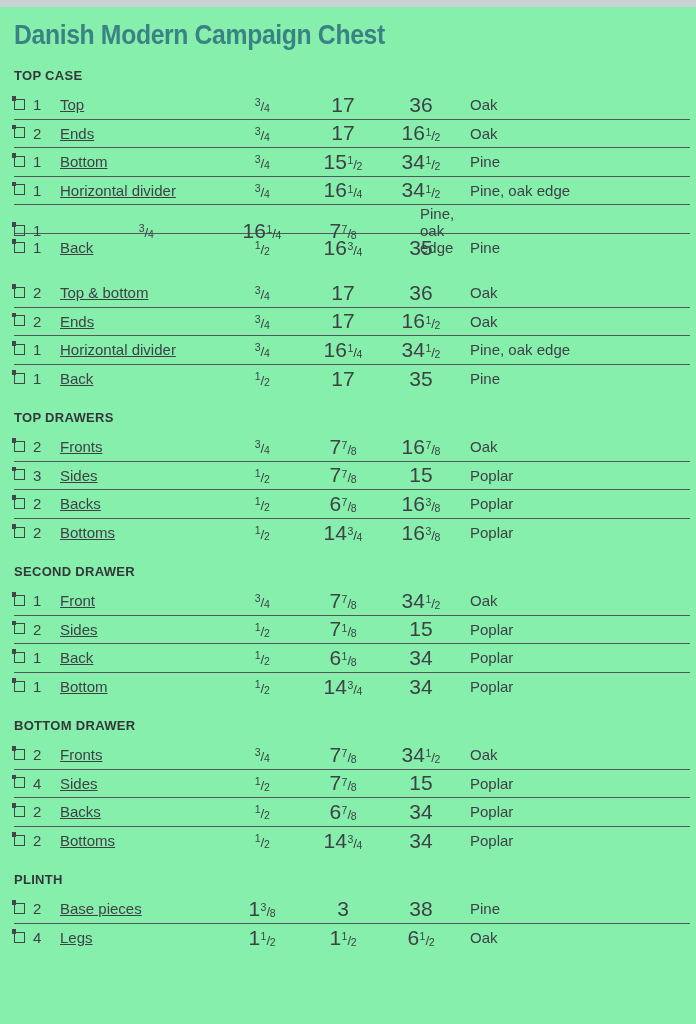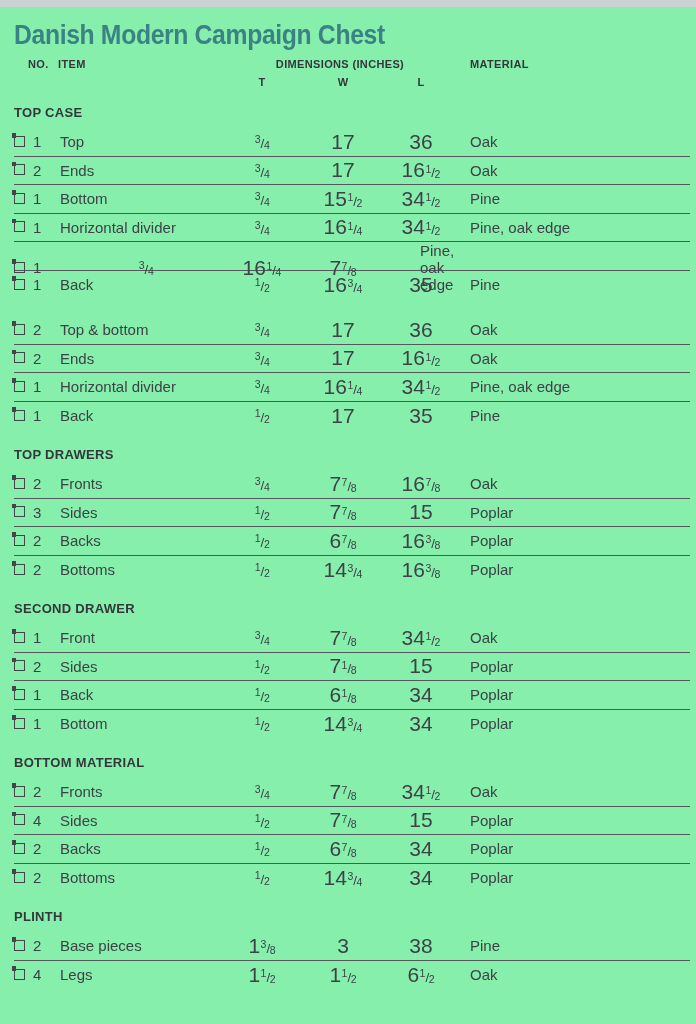--- a/index.html
+++ b/index.html
@@ -51,47 +51,38 @@
     width:11px; height:11px;
     border:1.4px solid #42464a; background:transparent;
     margin-top:-1px;
   }
   .cb::before {
     content:""; position:absolute; left:-3.5px; top:-3.5px;
     width:4.5px; height:4.5px; background:#42464a;
   }
 
   .qty  { padding-left:1px; }
-  .item { padding-left:2px; }
+  .item { padding-left:2px;text-decoration:underline; }
   .dim  { text-align:center; white-space:nowrap; }
   .mat  { padding-left:24px; }
 
   .wh { font-size:21px; }
   .fn { font-size:10.5px; vertical-align:4.5px; margin-left:.5px; }
   .fs { font-size:13.5px; letter-spacing:-.5px; }
   .fd { font-size:10.5px; vertical-align:-1px; }
 </style>
 </head>
 <body>
 
 <div class="page">
   <div class="top-strip"></div>
   <div class="content">
 
     <h1 class="title">Danish Modern Campaign Chest</h1>
 
-    <div class="thead">
-      <div class="h-no">NO.</div>
-      <div class="h-item">ITEM</div>
-      <div class="h-dims">DIMENSIONS (INCHES)</div>
-      <div class="h-mat">MATERIAL</div>
-      <div class="h-t">T</div>
-      <div class="h-w">W</div>
-      <div class="h-l">L</div>
-    </div>
 
     <div id="sections">
         <section class="section">
           <div class="section-title">TOP CASE</div>
           <div class="rows">
             <div class="row">
               <span class="cb-wrap">
                 <span class="cb"></span>
               </span>
               <span class="qty">1</span>
@@ -297,21 +288,21 @@
               <span class="qty">1</span>
               <span class="item">Bottom</span>
               <span class="dim"><span class="fn">1</span><span class="fs">/</span><span class="fd">2</span></span>
               <span class="dim"><span class="wh">14</span><span class="fn">3</span><span class="fs">/</span><span class="fd">4</span></span>
               <span class="dim"><span class="wh">34</span></span>
               <span class="mat">Poplar</span>
             </div>
           </div>
         </section>
         <section class="section">
-          <div class="section-title">BOTTOM MATERIAL</div>
+          <div class="section-title">BOTTOM DRAWER</div>
           <div class="rows">
             <div class="row">
               <span class="cb-wrap">
                 <span class="cb"></span>
               </span>
               <span class="qty">2</span>
               <span class="item">Fronts</span>
               <span class="dim"><span class="fn">3</span><span class="fs">/</span><span class="fd">4</span></span>
               <span class="dim"><span class="wh">7</span><span class="fn">7</span><span class="fs">/</span><span class="fd">8</span></span>
               <span class="dim"><span class="wh">34</span><span class="fn">1</span><span class="fs">/</span><span class="fd">2</span></span>

